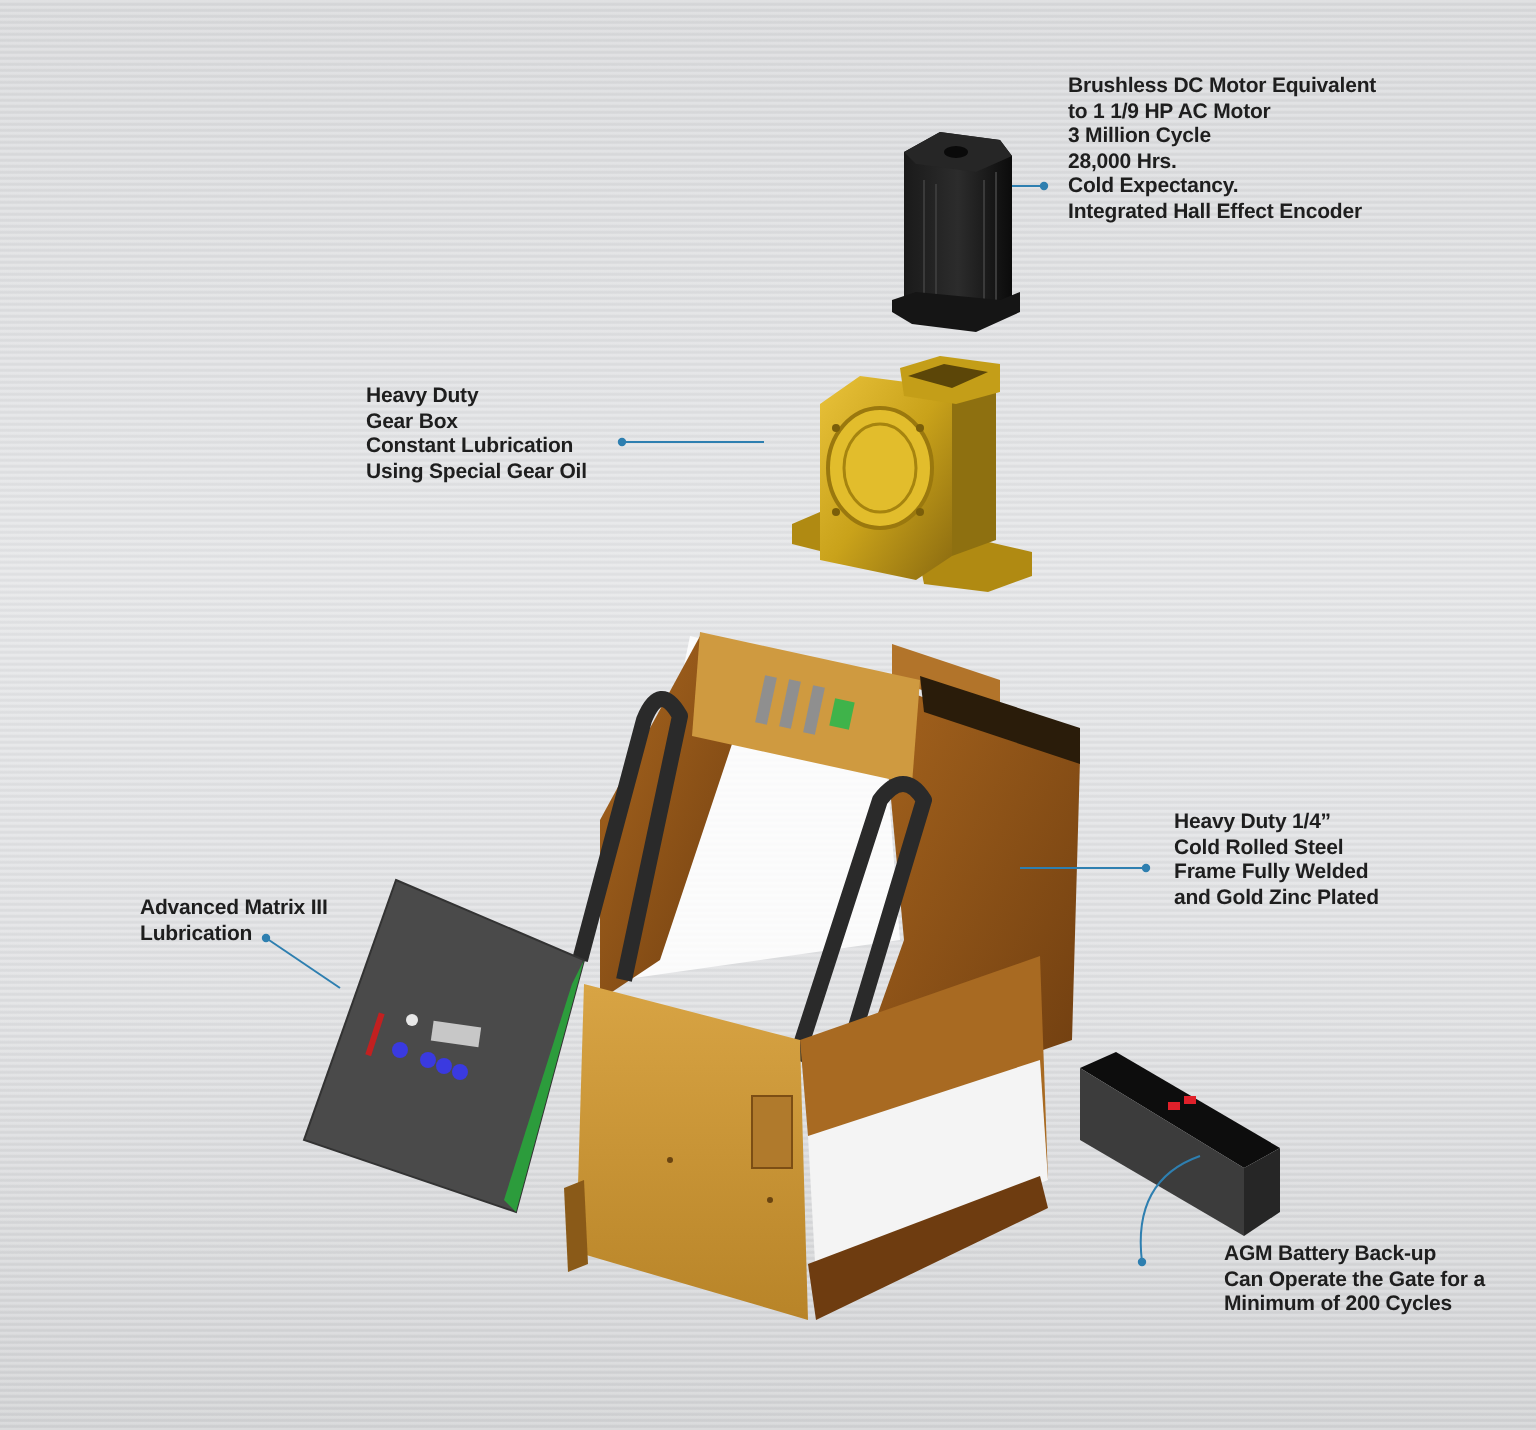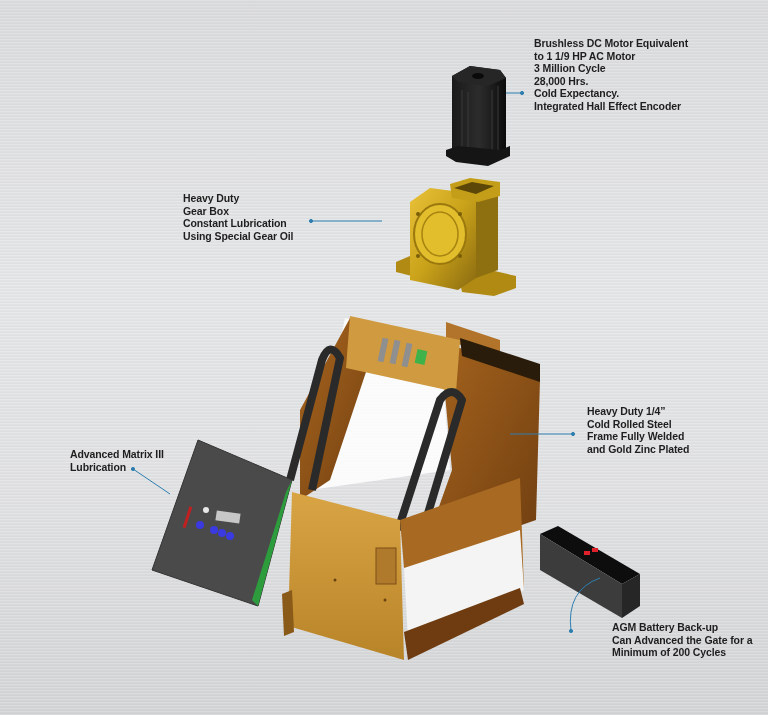--- a/index.html
+++ b/index.html
@@ -155,17 +155,17 @@
     <div>and Gold Zinc Plated</div>
   </div>
 
   <div class="label" style="left:70px; top:448px;">
     <div>Advanced Matrix III</div>
     <div>Lubrication</div>
   </div>
 
   <div class="label" style="left:580px; top:621px;margin-left:32px;">
     <div>AGM Battery Back-up</div>
-    <div>Can Advanced the Gate for a</div>
+    <div>Can Operate the Gate for a</div>
     <div>Minimum of 200 Cycles</div>
   </div>
 
 </div>
 
 </body></html>

